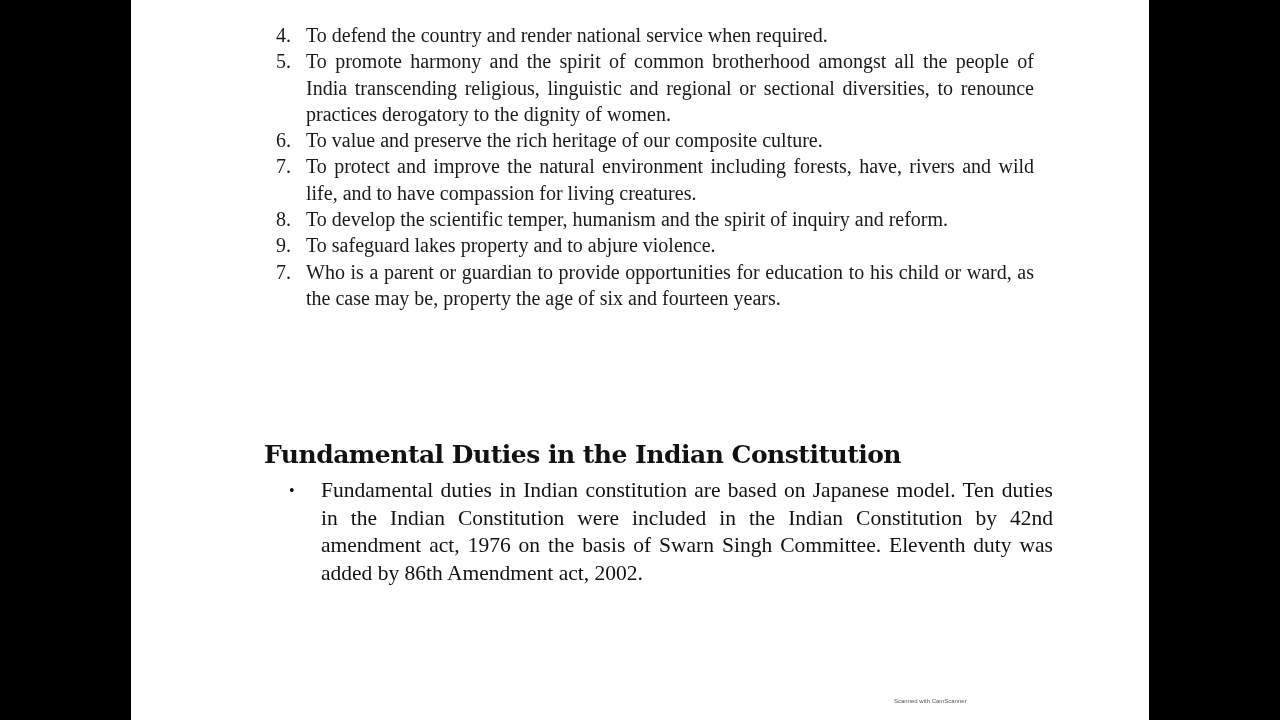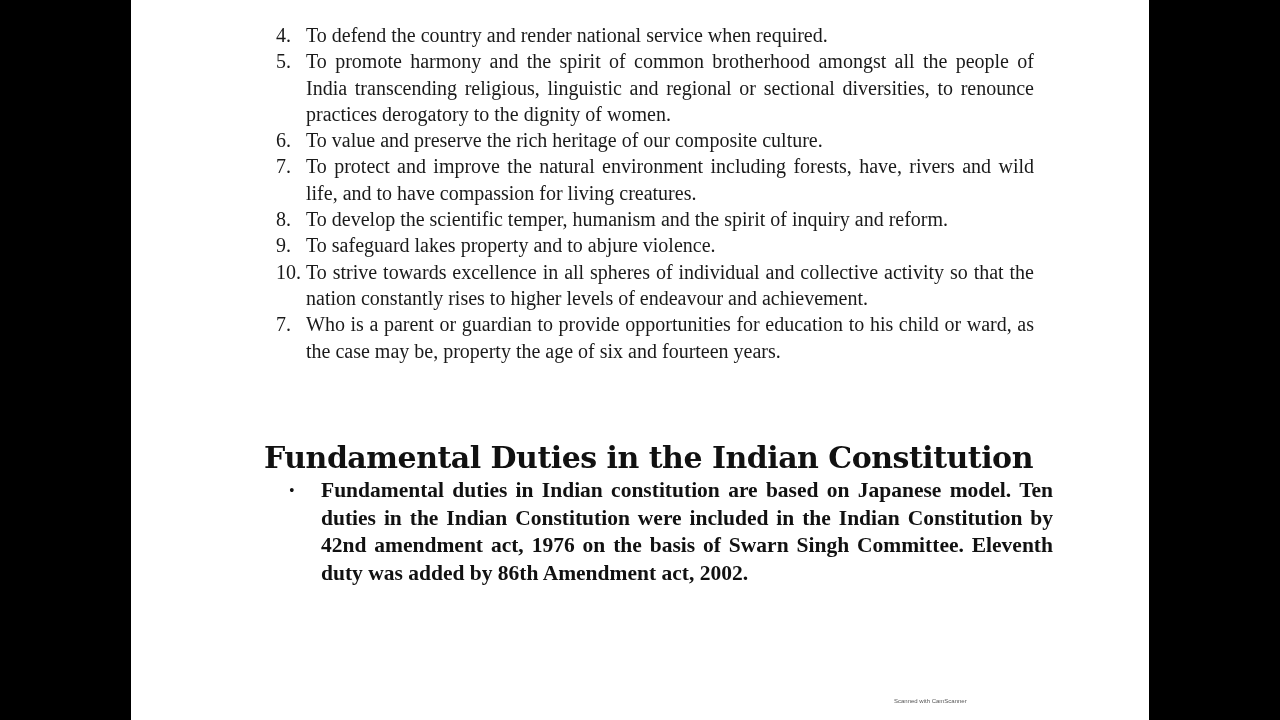--- a/index.html
+++ b/index.html
@@ -2,24 +2,24 @@
 <html><head>
 <meta charset="utf-8">
 <style>
   html, body { margin:0; padding:0; }
   body { width:1280px; height:720px; background:#000; position:relative; overflow:hidden; }
   .page { position:absolute; left:131px; top:0; width:1018px; height:720px; background:#fff; }
   .list { position:absolute; left:145px; top:22px; width:758px; font-family:"Liberation Serif", serif; font-size:20px; color:#1a1a1a; line-height:26.3px; }
   .item { display:flex; }
   .num { width:30px; flex:none; }
   .txt { flex:1; text-align:justify; }
-  .heading { position:absolute; left:133px; top:440px; font-family:"DejaVu Serif", serif; font-weight:bold; font-size:30px; color:#111; letter-spacing:-0.5px; }
+  .heading { position:absolute; left:133px; top:440px; font-family:"DejaVu Serif", serif; font-weight:bold; font-size:25px; color:#111; letter-spacing:-0.5px; }
   .bullet-wrap { position:absolute; left:158px; top:477px; width:764px; display:flex; font-family:"Liberation Serif", serif; font-size:21.5px; color:#111; line-height:27.5px; }
   .dot { width:32px; flex:none; font-size:16px; }
-  .btxt { flex:1; text-align:justify;font-weight:bold; }
+  .btxt { flex:1; text-align:justify; }
   .foot { position:absolute; left:763px; top:698px; font-family:"Liberation Sans", sans-serif; font-size:6px; color:#555; }
 </style>
 </head>
 <body>
 
 <div class="page">
   <div class="list">
     <div class="item">
         <span class="num">4.</span>
         <span class="txt">To defend the country and render national service when required.</span>
@@ -38,24 +38,20 @@
       </div>
     <div class="item">
         <span class="num">8.</span>
         <span class="txt">To develop the scientific temper, humanism and the spirit of inquiry and reform.</span>
       </div>
     <div class="item">
         <span class="num">9.</span>
         <span class="txt">To safeguard lakes property and to abjure violence.</span>
       </div>
     <div class="item">
-        <span class="num">10.</span>
-        <span class="txt">To strive towards excellence in all spheres of individual and collective activity so that the nation constantly rises to higher levels of endeavour and achievement.</span>
-      </div>
-    <div class="item">
         <span class="num">7.</span>
         <span class="txt">Who is a parent or guardian to provide opportunities for education to his child or ward, as the case may be, property the age of six and fourteen years.</span>
       </div>
   </div>
 
   <div class="heading">Fundamental Duties in the Indian Constitution</div>
 
   <div class="bullet-wrap">
     <span class="dot">•</span>
     <span class="btxt">Fundamental duties in Indian constitution are based on Japanese model. Ten duties in the Indian Constitution were included in the Indian Constitution by 42nd amendment act, 1976 on the basis of Swarn Singh Committee. Eleventh duty was added by 86th Amendment act, 2002.</span>

